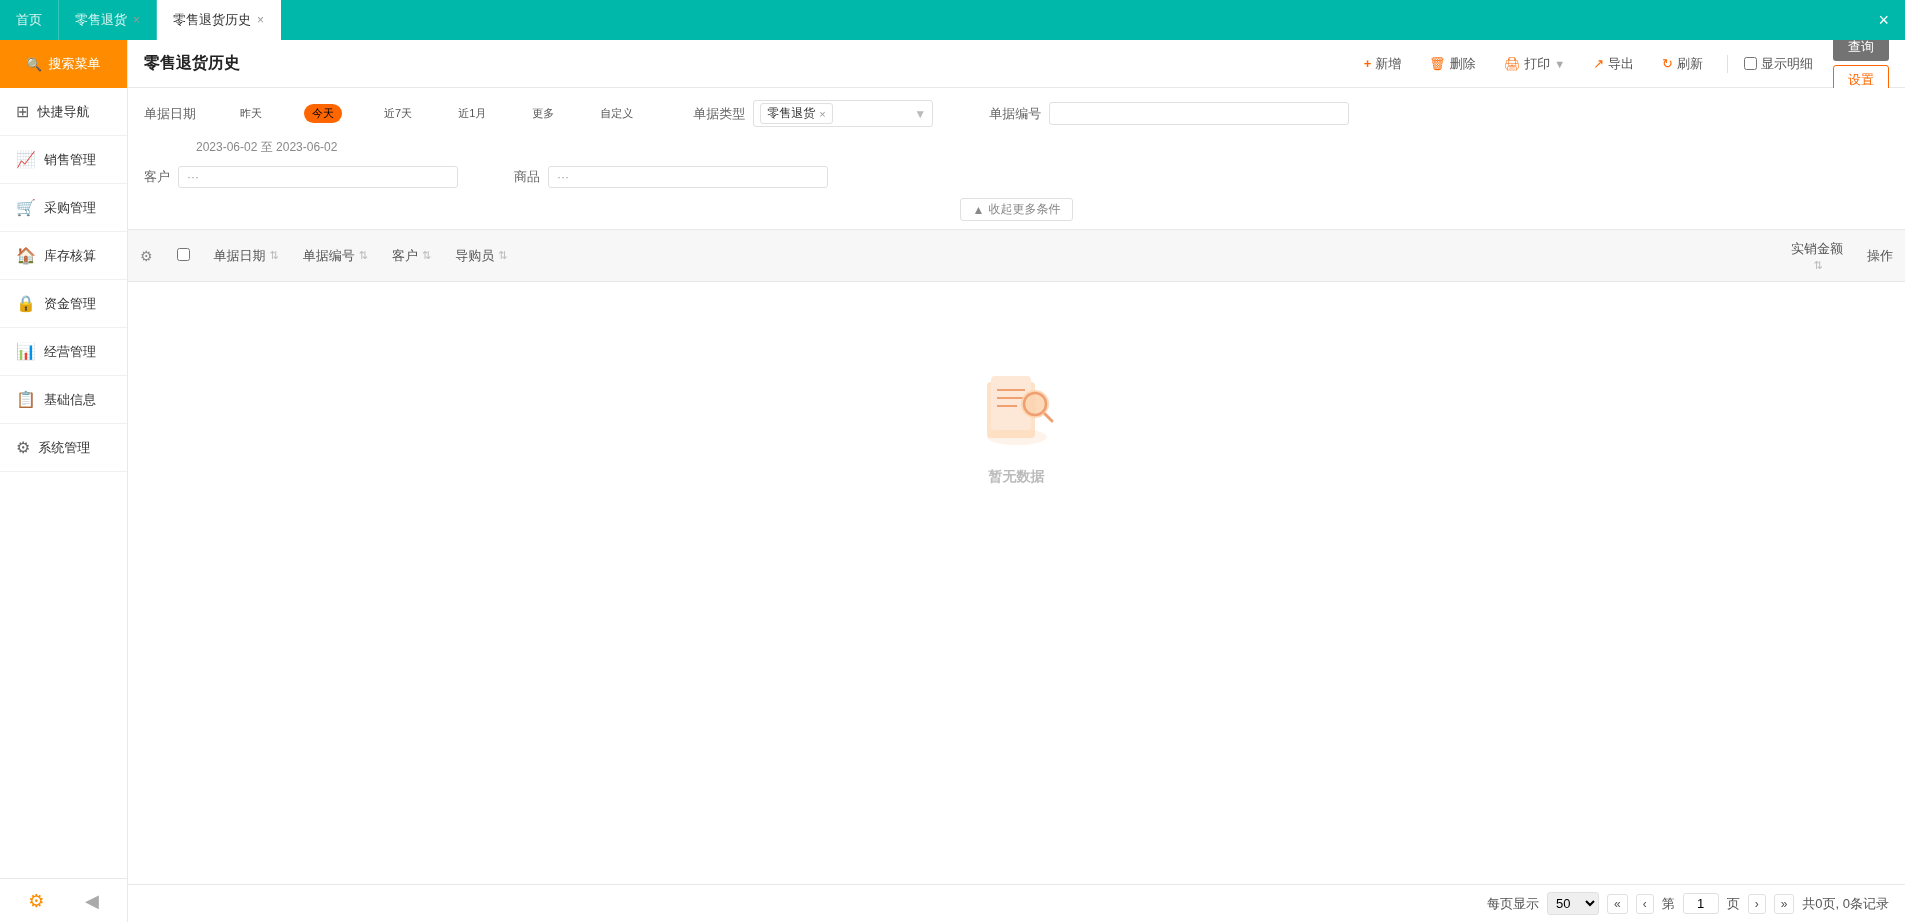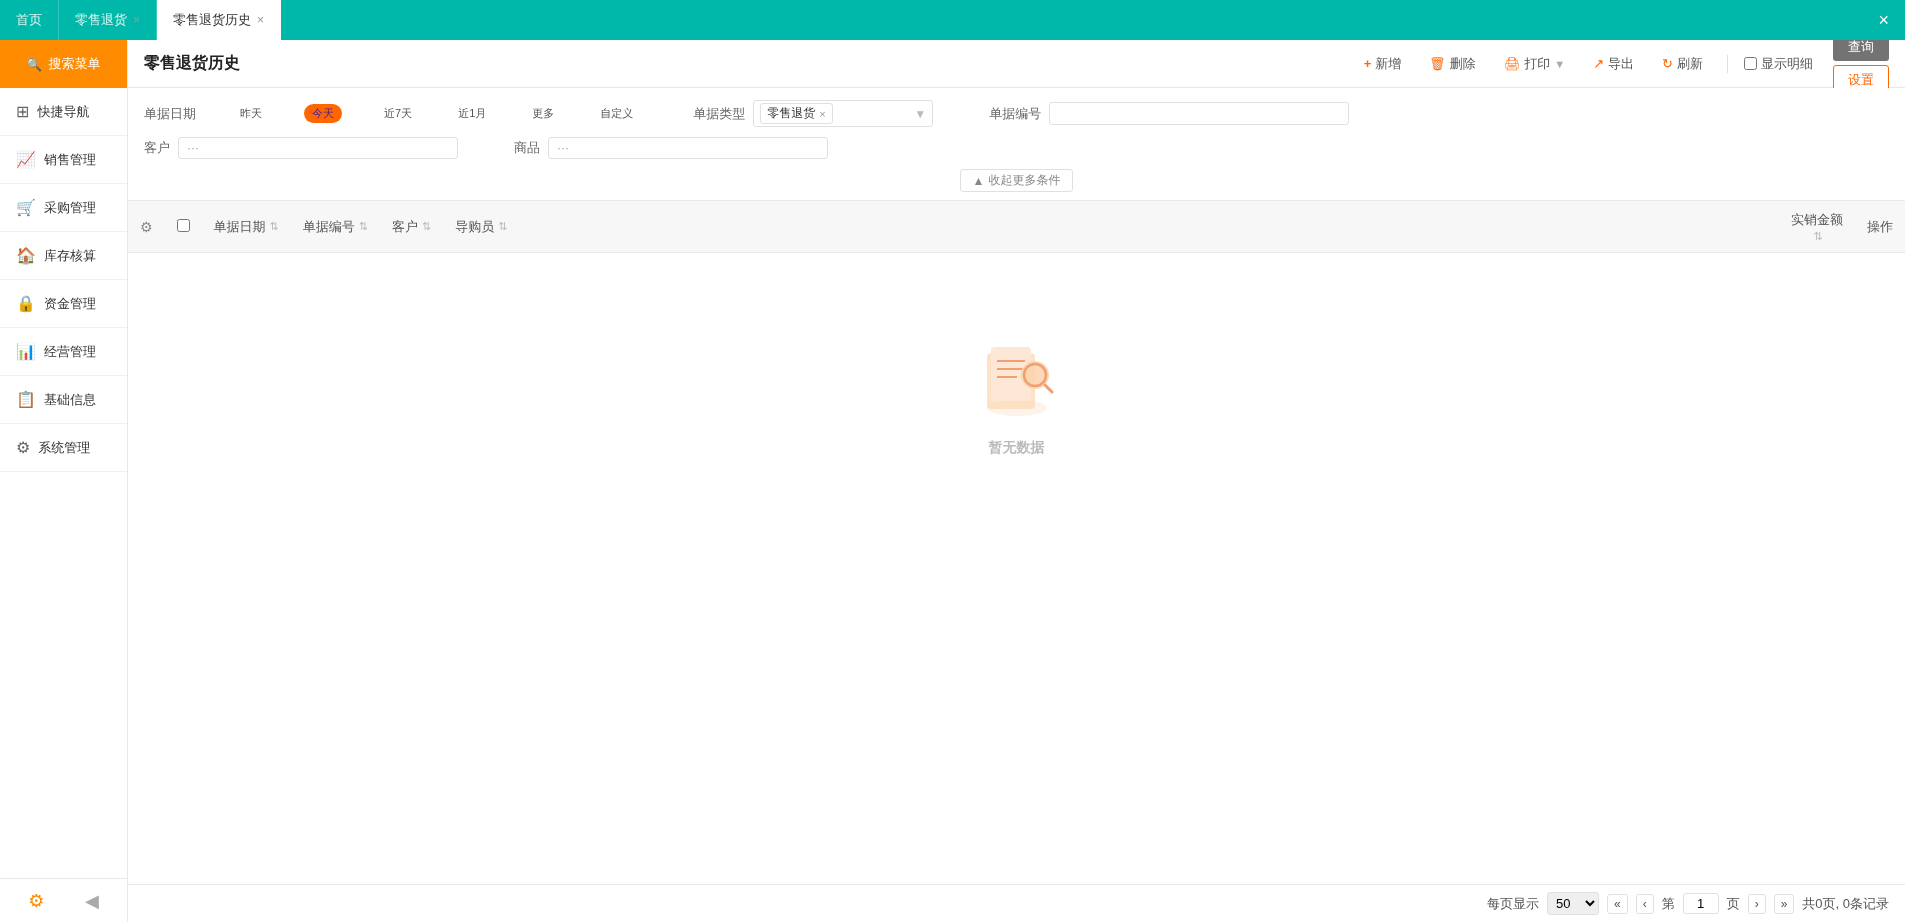--- a/index.html
+++ b/index.html
@@ -192,21 +192,21 @@
     .date-opt {
       font-size: 11px;
       color: #555;
       cursor: pointer;
       padding: 2px 4px;
       border-radius: 2px;
       margin-left: 32px;
     }
     .date-opt.active {
       background: #ff6600;
-      color: #4c1d95;
+      color: #000000;
       border-radius: 10px;
       padding: 2px 8px;
     }
     .filter-date-range {
       font-size: 12px;
       color: #888;
     }
     .filter-tag-container {
       display: flex;
       align-items: center;
@@ -488,20 +488,23 @@
             <span style="margin-left:auto;color:#bbb;font-size:12px;">▼</span>
           </div>
         </div>
 
         <div class="filter-item" style="margin-left:40px;">
           <span class="filter-label">单据编号</span>
           <input class="filter-input" placeholder="" style="min-width: 300px;">
         </div>
       </div>
 
+      <div style="margin-left:52px;margin-bottom:10px;">
+        <span class="filter-date-range">2023-06-02 至 2023-06-02</span>
+      </div>
 
       <div class="filter-row">
         <div class="filter-item">
           <span class="filter-label">客户</span>
           <div class="filter-select" style="min-width:280px;">
             <span class="filter-dots">···</span>
           </div>
         </div>
         <div class="filter-item" style="margin-left:40px;">
           <span class="filter-label">商品</span>

